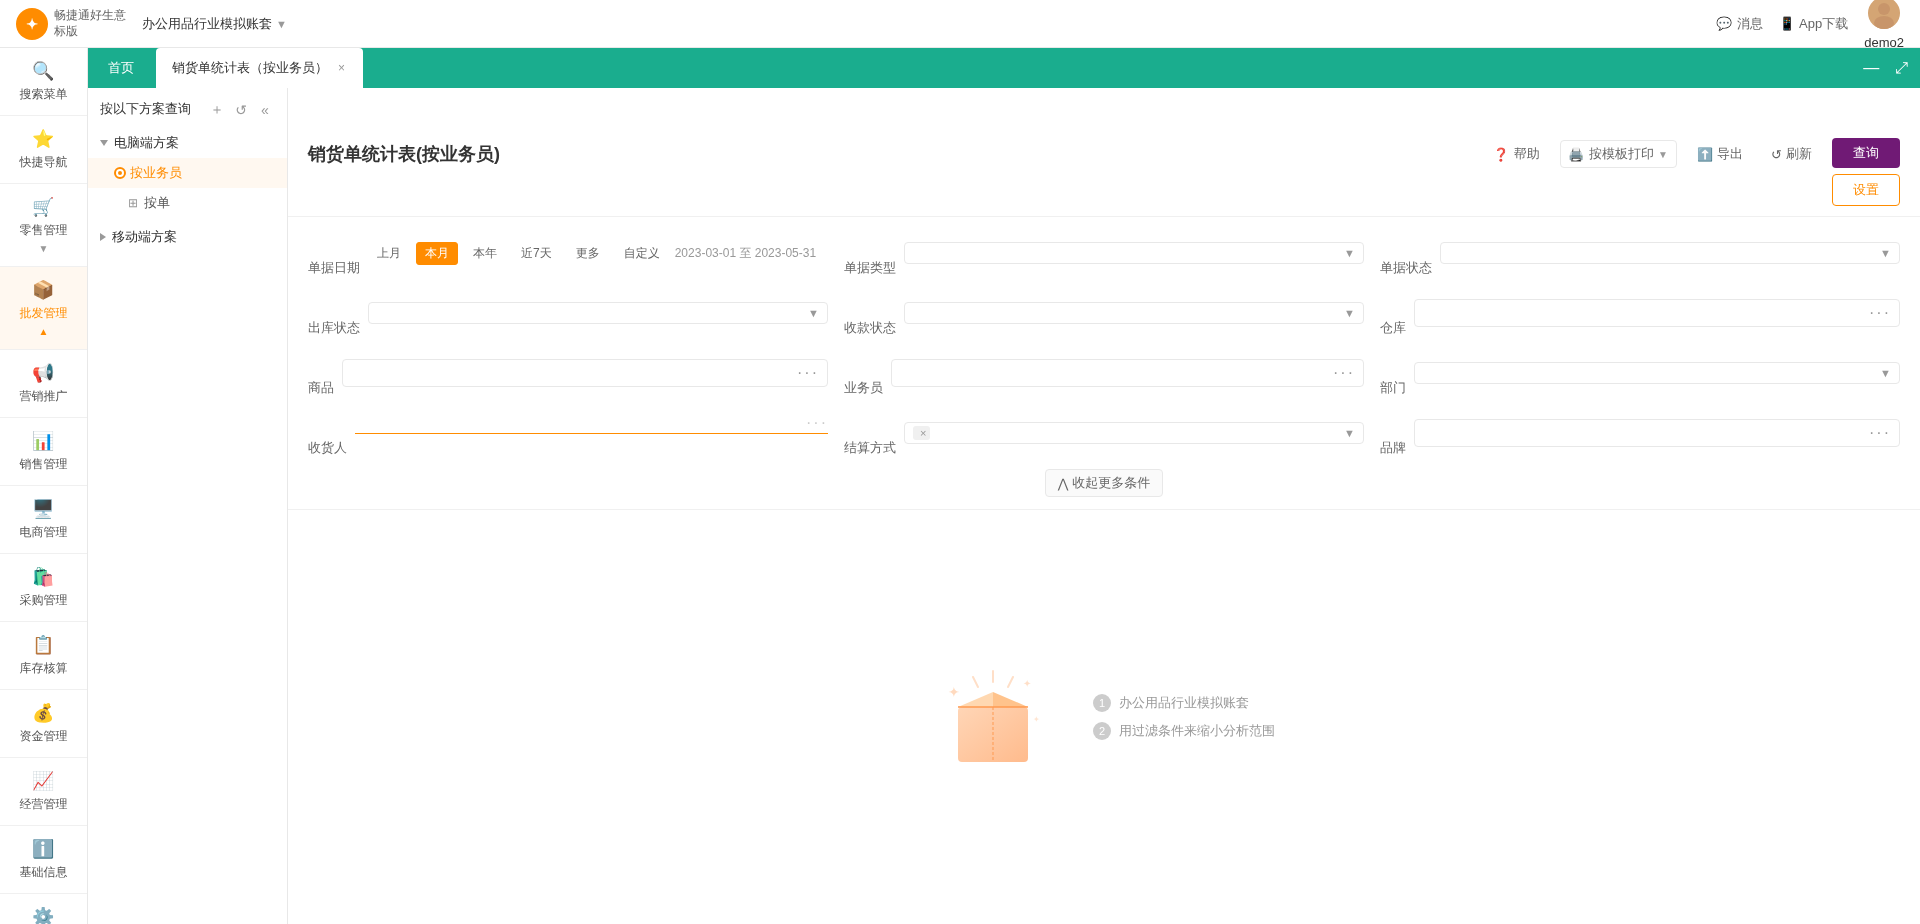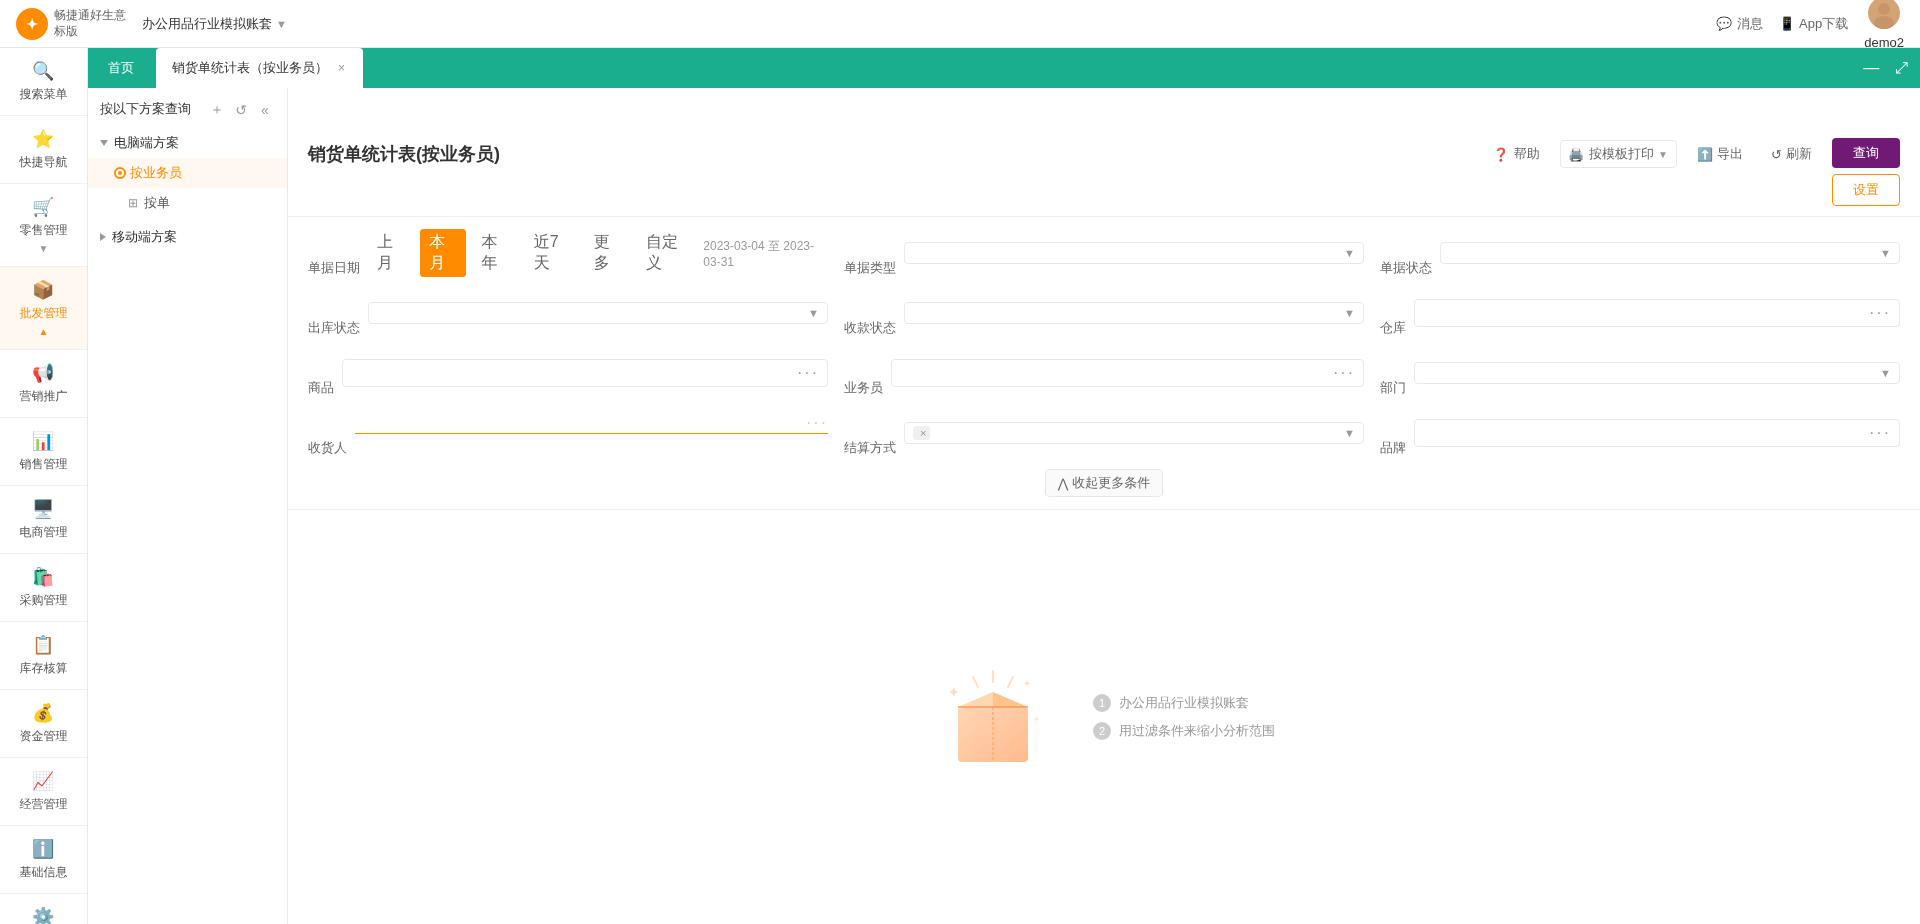--- a/index.html
+++ b/index.html
@@ -368,21 +368,21 @@
     }
     .date-filter {
       display: flex;
       align-items: center;
       gap: 6px;
       flex: 1;
     }
     .date-btn {
       padding: 2px 8px;
       border-radius: 3px;
-      font-size: 16px;
+      font-size: 12px;
       cursor: pointer;
       color: #666;
       border: 1px solid transparent;
     }
     .date-btn.active {
       background: #ff8c00;
       color: white;
       border-color: #ff8c00;
     }
     .date-range {
@@ -683,21 +683,21 @@
           <div class="filter-row">
             <div class="filter-item">
               <span class="filter-label">单据日期</span>
               <div class="date-filter">
                 <span class="date-btn">上月</span>
                 <span class="date-btn active">本月</span>
                 <span class="date-btn">本年</span>
                 <span class="date-btn">近7天</span>
                 <span class="date-btn">更多</span>
                 <span class="date-btn">自定义</span>
-                <span class="date-range">2023-03-04 至 2023-03-31</span>
+                <span class="date-range">2023-03-01 至 2023-05-31</span>
               </div>
             </div>
             <div class="filter-item">
               <span class="filter-label">单据类型</span>
               <div class="filter-control">
                 <div class="select-input">
                   <span class="placeholder"></span>
                   <span class="dropdown-arrow">▼</span>
                 </div>
               </div>

